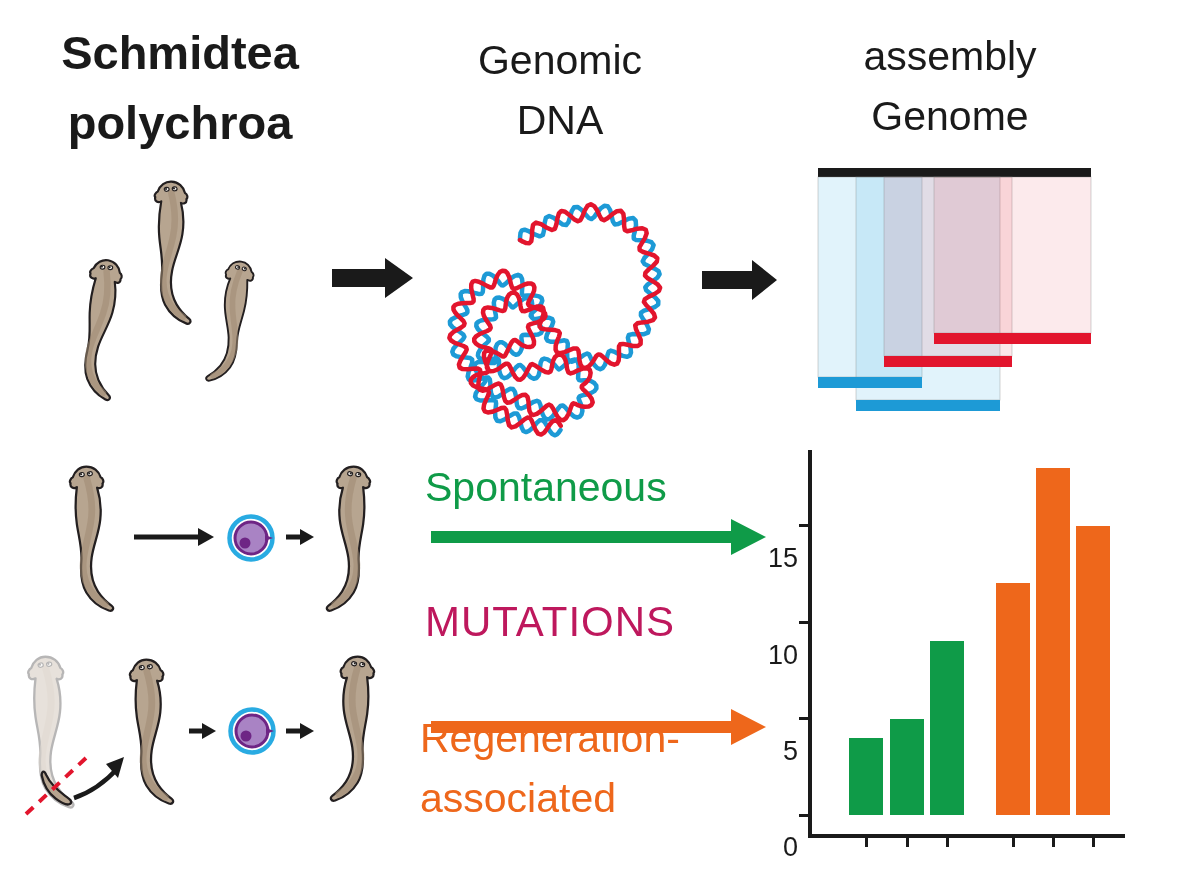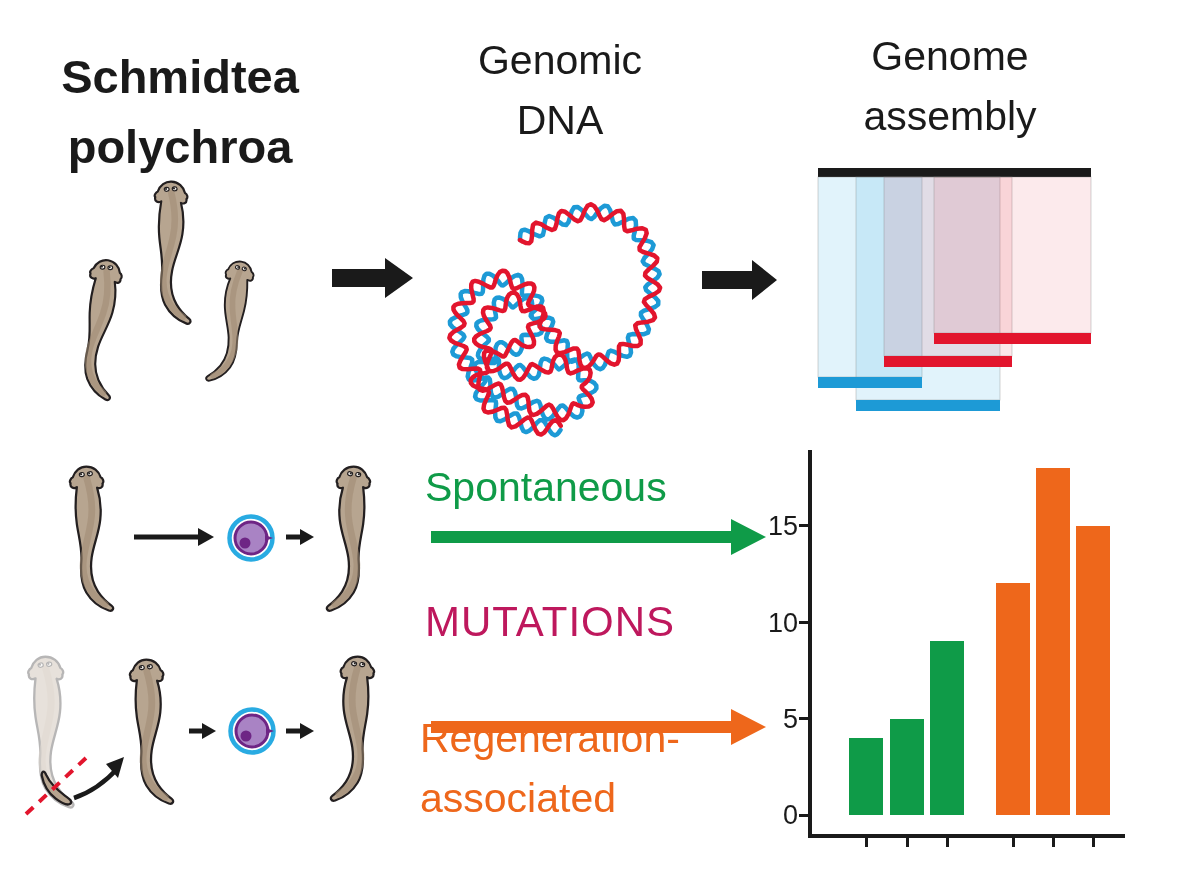--- a/index.html
+++ b/index.html
@@ -3,56 +3,56 @@
 <meta charset="utf-8">
 <style>
   html,body{margin:0;padding:0;background:#ffffff;}
   .canvas{
     position:relative;width:1182px;height:886px;background:#ffffff;overflow:hidden;
     font-family:"Liberation Sans", sans-serif;color:#1a1a1a;
   }
   .abs{position:absolute;}
   .label{text-align:center;}
   .species-title{
-    left:8px;top:18px;width:344px;font-size:47px;font-weight:bold;line-height:70px;margin-top:24px;
+    left:8px;top:18px;width:344px;font-size:47px;font-weight:bold;line-height:70px;
   }
   .genomic-label{left:428px;top:30px;width:264px;font-size:41px;line-height:60px;text-align:center;}
   .assembly-label{left:798px;top:26px;width:304px;font-size:41px;line-height:60px;}
   .word{width:340px;font-size:41px;}
   .spontaneous{left:425px;top:464px;color:var(--green);}
   .mutations{left:425px;top:598px;font-size:42px;letter-spacing:1px;color:#be185d;}
   .regeneration{left:420px;top:708px;width:350px;color:var(--orange);line-height:60px;}
   .art{position:absolute;left:0;top:0;}
   
   .chart{left:808px;top:450px;width:317px;height:388px;}
   .chart .yaxis{position:absolute;left:0;top:0;width:4px;height:388px;background:#1a1a1a;}
   .chart .xaxis{position:absolute;left:0;bottom:0;width:317px;height:4px;background:#1a1a1a;}
   .chart .bar{position:absolute;}
   .chart .ytick-label{
-    position:absolute;width:42px;text-align:right;font-size:27px;color:#1a1a1a;line-height:27px;
+    position:absolute;width:42px;text-align:right;font-size:27px;color:#1a1a1a;line-height:27px;margin-top:32px;
   }
   .chart .ytick-mark{position:absolute;height:3px;width:9px;background:#1a1a1a;}
   .chart .xtick-mark{position:absolute;width:3px;height:9px;background:#1a1a1a;}
 </style>
 </head>
 <body>
 
 <div class="canvas">
 
   <div class="abs label species-title">
     <div>Schmidtea</div>
     <div>polychroa</div>
   </div>
   <div class="abs label genomic-label">
     <div>Genomic</div>
     <div>DNA</div>
   </div>
   <div class="abs label assembly-label">
+    <div>assembly</div>
     <div>Genome</div>
-    <div>assembly</div>
   </div>
 
   <div class="abs word spontaneous">Spontaneous</div>
   <div class="abs word mutations">MUTATIONS</div>
   <div class="abs word regeneration">
     <div>Regeneration-</div>
     <div>associated</div>
   </div>
 
   <svg class="art" width="1182" height="886" viewBox="0 0 1182 886">

